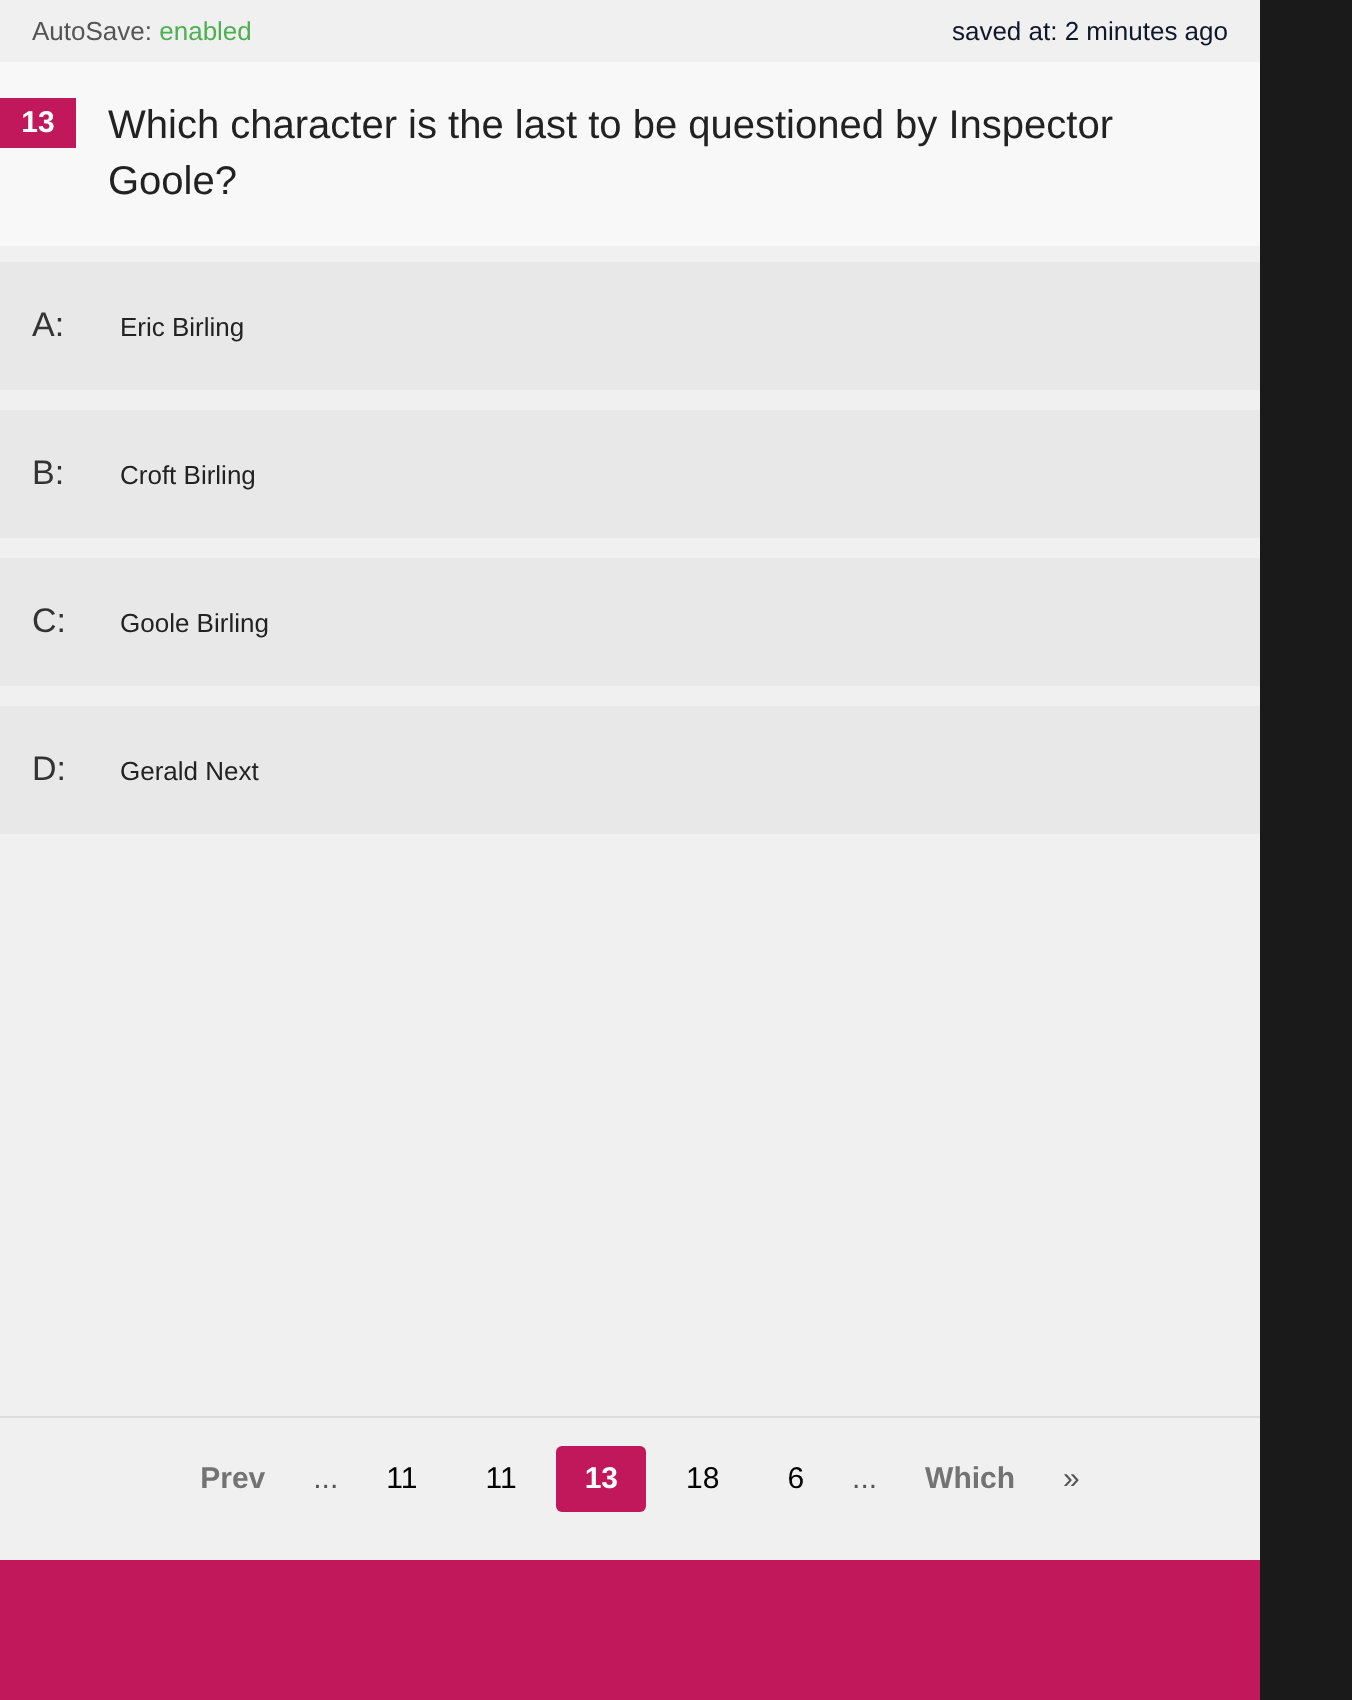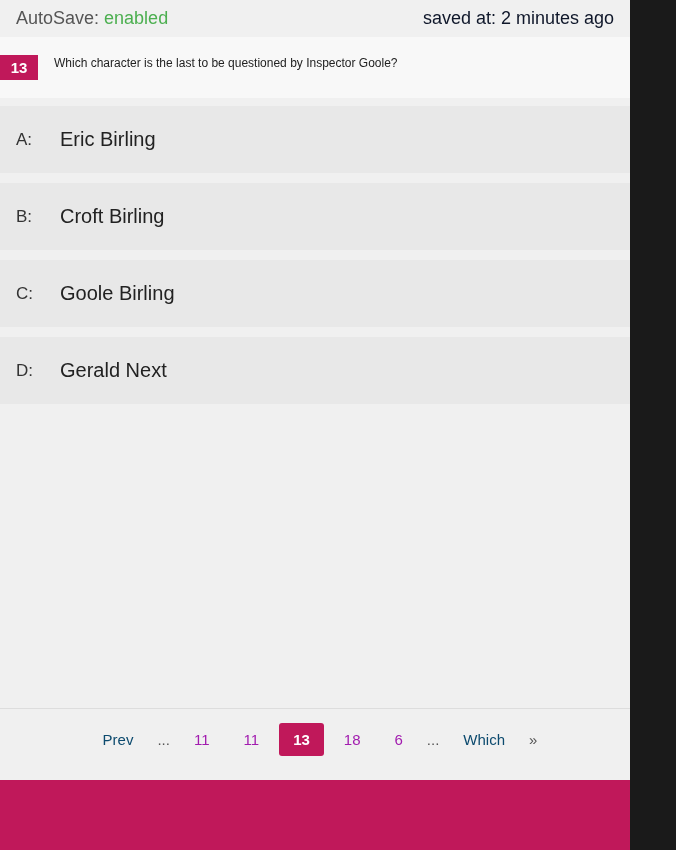--- a/index.html
+++ b/index.html
@@ -19,21 +19,21 @@
       min-height: 850px;
       position: relative;
     }
 
     .top-bar {
       display: flex;
       justify-content: space-between;
       align-items: center;
       padding: 8px 16px;
       background: #f0f0f0;
-      font-size: 18px;
+      font-size: 13px;
       color: #555;
     }
 
     .autosave-status {
       color: #4caf50;
       font-weight: 500;
     }
 
     .saved-info {
       color: #0f172a;
@@ -53,21 +53,21 @@
       font-size: 15px;
       font-weight: bold;
       padding: 4px 10px;
       margin-right: 16px;
       min-width: 38px;
       text-align: center;
       flex-shrink: 0;
     }
 
     .question-text {
-      font-size: 12px;
+      font-size: 20px;
       font-weight: 500;
       color: #222;
       line-height: 1.4;
     }
 
     .answer-option {
       display: flex;
       align-items: center;
       background: #e8e8e8;
       padding: 22px 16px;
@@ -77,21 +77,21 @@
 
     .answer-label {
       font-size: 17px;
       font-weight: 500;
       color: #333;
       margin-right: 16px;
       min-width: 28px;
     }
 
     .answer-text {
-      font-size: 20px;
+      font-size: 13px;
       color: #222;
     }
 
     .pagination-bar {
       display: flex;
       align-items: center;
       justify-content: center;
       gap: 6px;
       padding: 14px 10px;
       background: #f0f0f0;
@@ -101,33 +101,33 @@
       left: 0;
       right: 0;
     }
 
     .page-btn {
       padding: 8px 14px;
       font-size: 15px;
       border: none;
       background: transparent;
       cursor: pointer;
-      color: #a21caf;
+      color: #000000;
       border-radius: 3px;
     }
 
     .page-btn.active {
       background: #c0185a;
       color: white;
       font-weight: bold;
     }
 
     .page-btn.nav {
-      font-weight: 400;
-      color: #0c4a6e;
+      font-weight: 700;
+      color: #737373;
     }
 
     .page-ellipsis {
       font-size: 15px;
       color: #555;
       padding: 0 4px;
     }
 
     .bottom-red-bar {
       position: absolute;

